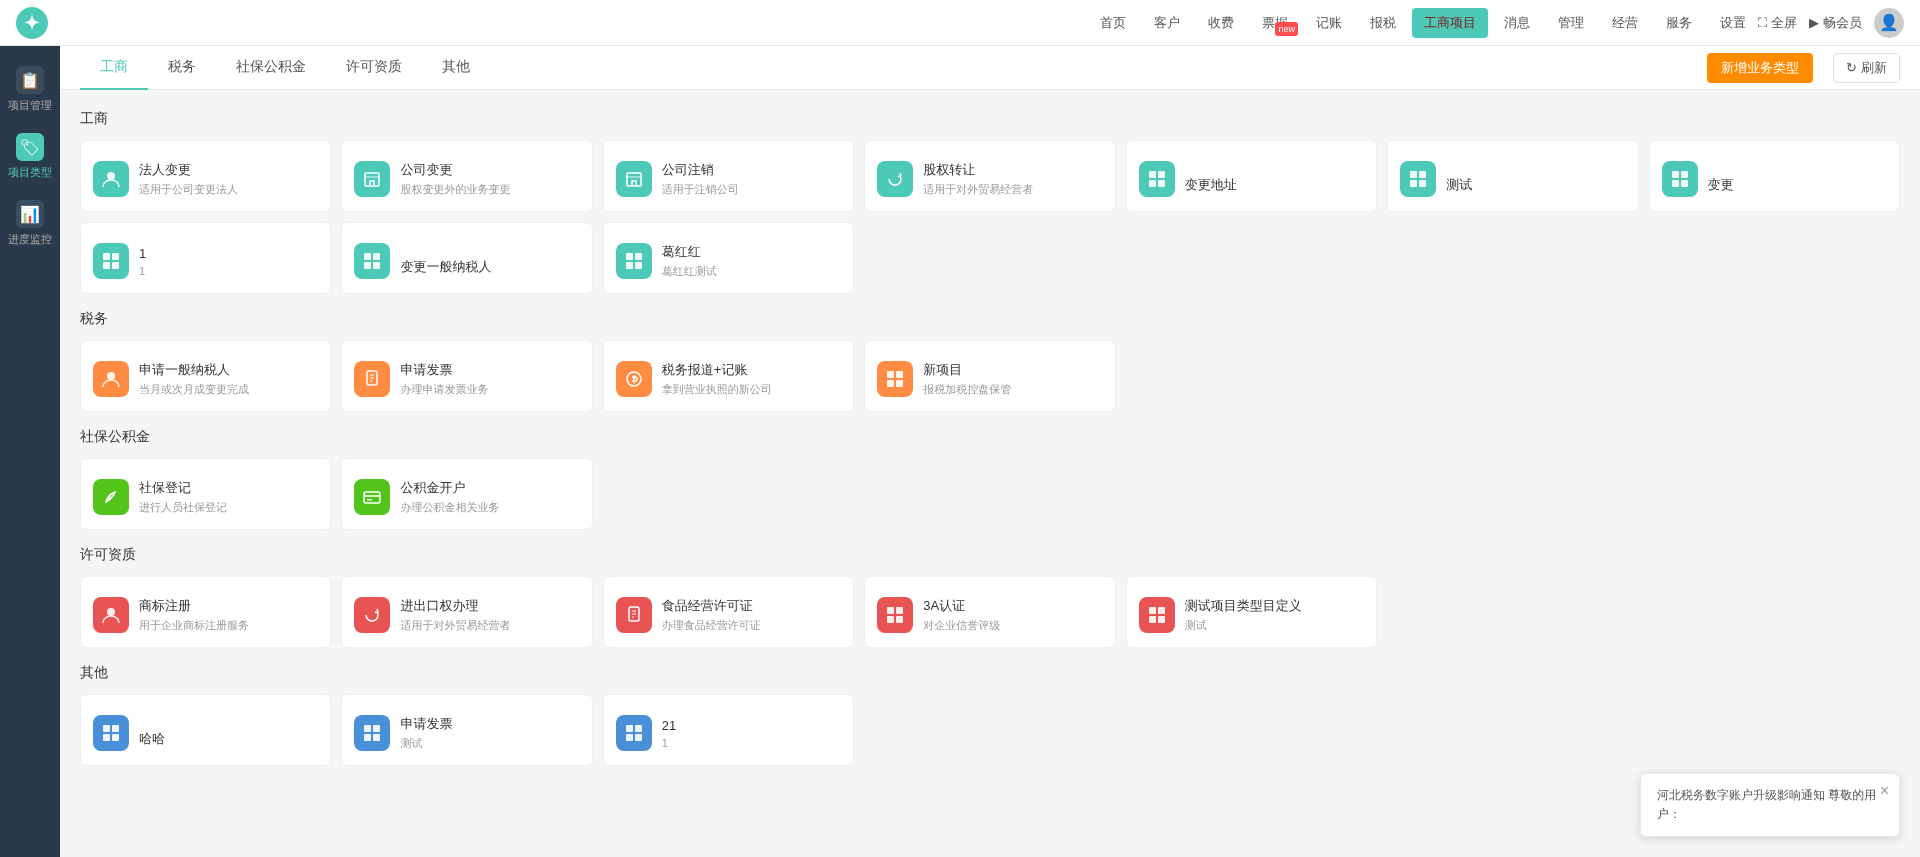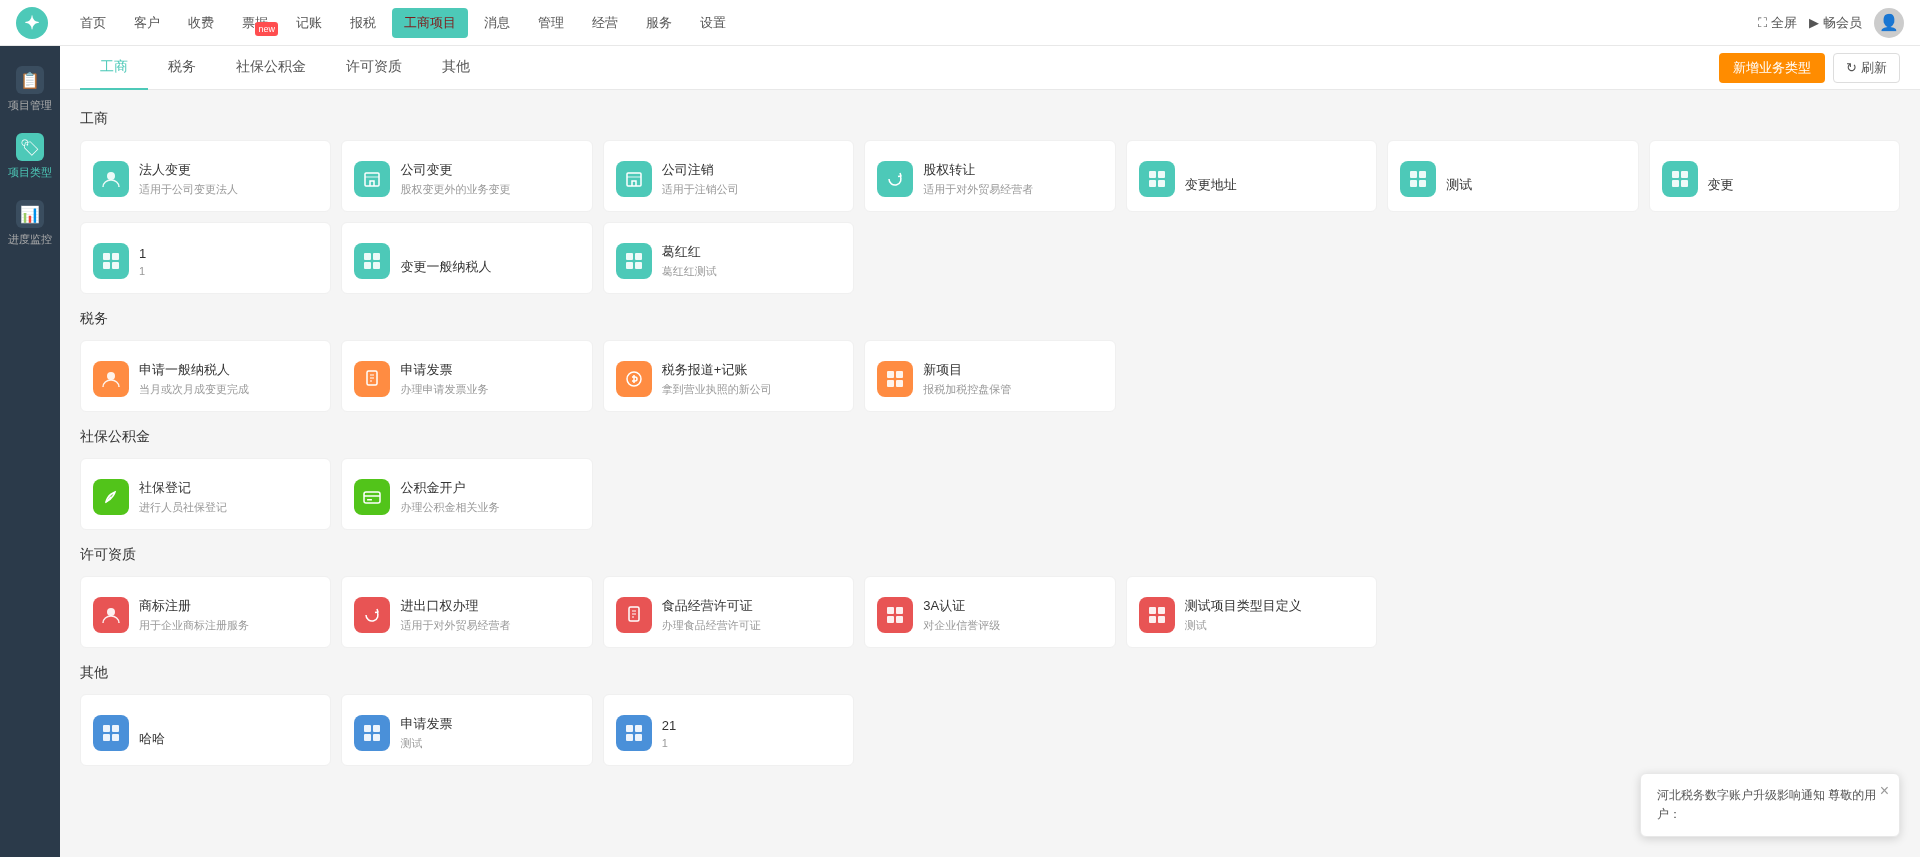--- a/index.html
+++ b/index.html
@@ -20,21 +20,21 @@
     .nav-logo {
       width: 32px; height: 32px;
       background: #4dc9b8;
       border-radius: 50%;
       display: flex; align-items: center; justify-content: center;
       color: white; font-size: 18px; font-weight: bold;
       margin-right: 20px;
       flex-shrink: 0;
     }
     .nav-items {
-      display: flex; align-items: center; gap: 4px; flex: 1;
+      display: flex; align-items: center; gap: 4px; flex: 1; justify-content: flex-end;
     }
     .nav-item {
       padding: 6px 12px;
       cursor: pointer;
       border-radius: 4px;
       color: #555;
       font-size: 13px;
       position: relative;
       white-space: nowrap;
     }
@@ -122,21 +122,21 @@
       cursor: pointer;
       color: #555;
       font-size: 14px;
       border-bottom: 2px solid transparent;
       margin-bottom: -1px;
     }
     .sub-tab.active {
       color: #4dc9b8;
       border-bottom: 2px solid #4dc9b8;
     }
-    .sub-tabs-right { display: flex; align-items: flex-end; gap: 8px; }
+    .sub-tabs-right { display: flex; align-items: flex-end; gap: 20px; }
     .btn-new-type {
       background: #ff8c00;
       color: white;
       border: none;
       padding: 6px 14px;
       border-radius: 4px;
       cursor: pointer;
       font-size: 13px;
     }
     .btn-refresh {

